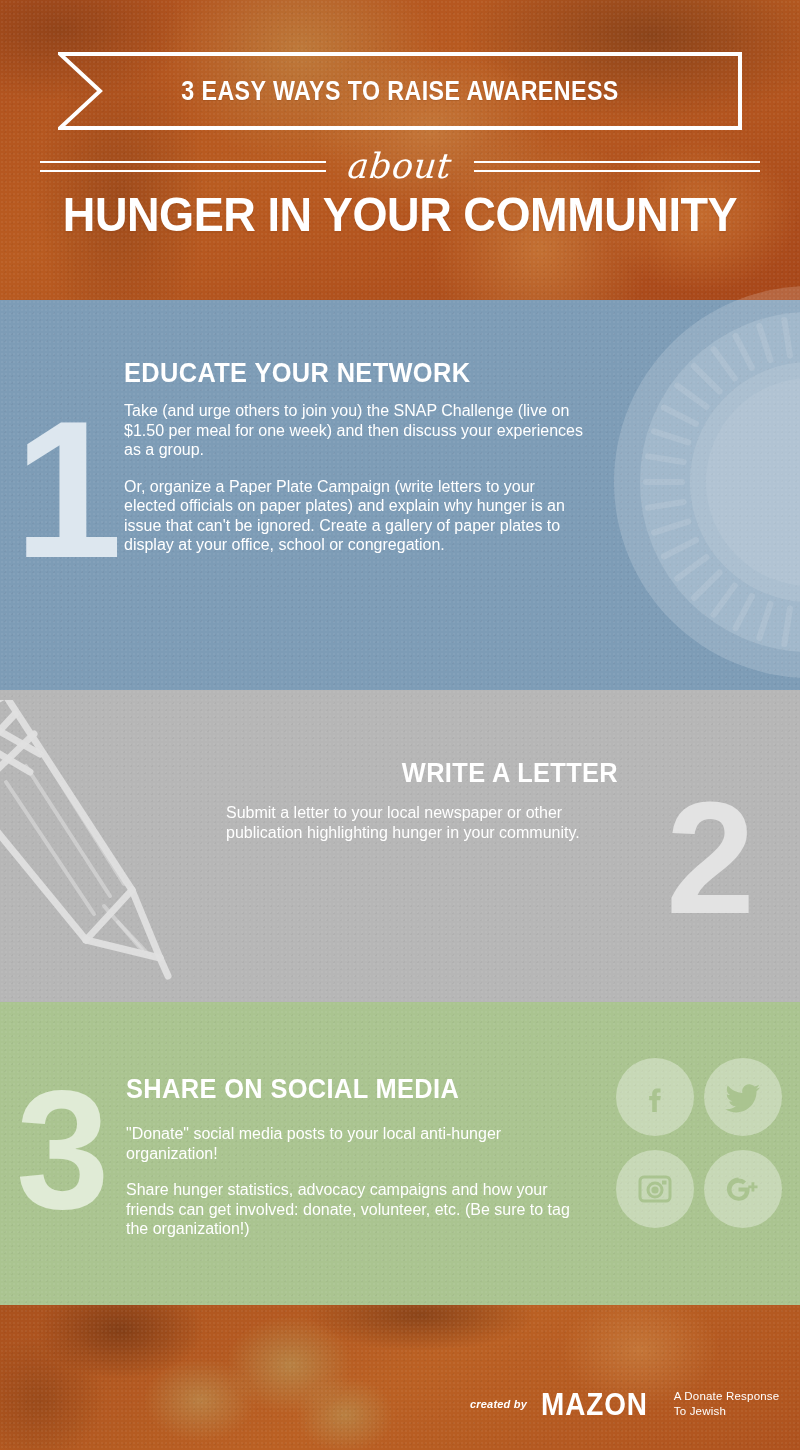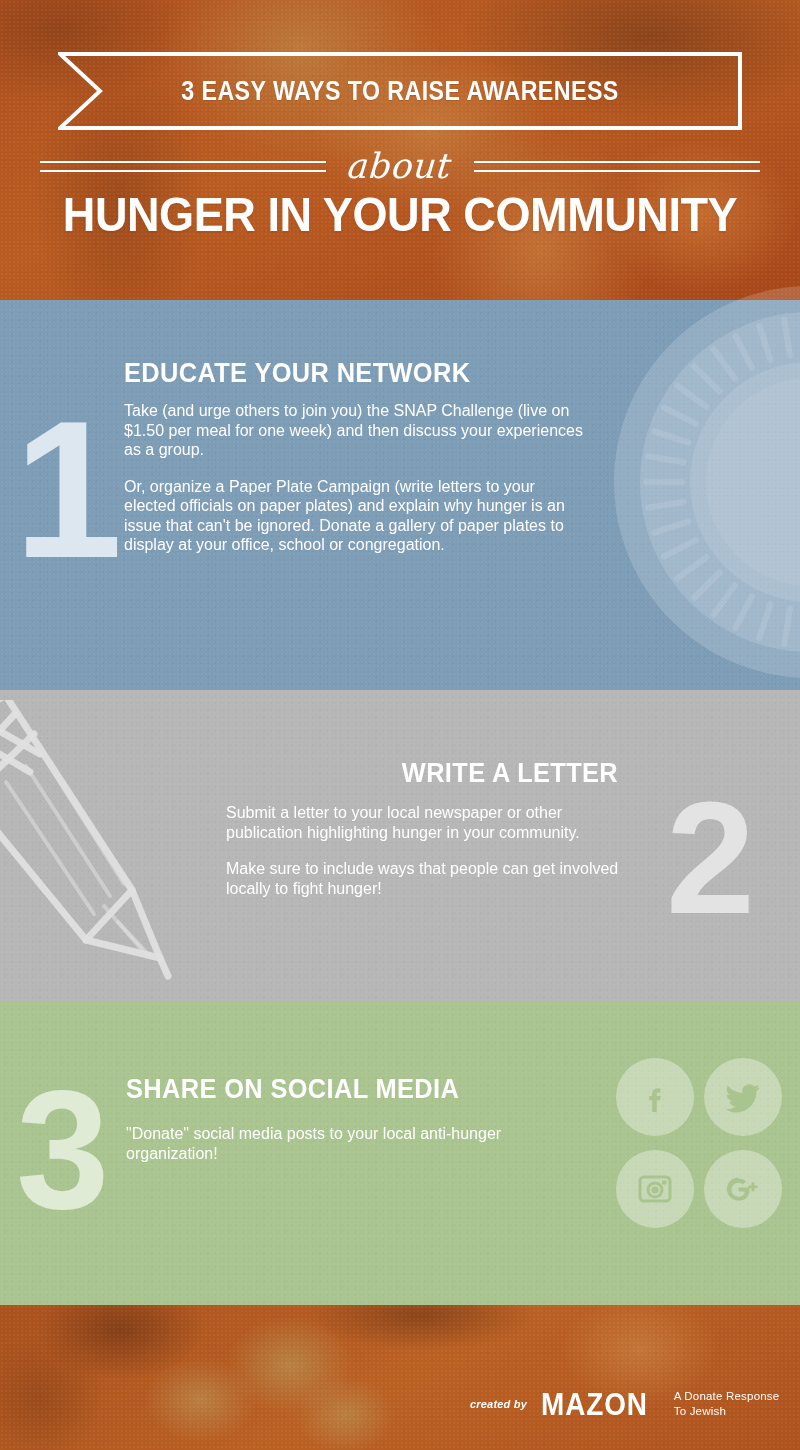--- a/index.html
+++ b/index.html
@@ -206,21 +206,21 @@
       <line x1="200" y1="36" x2="200" y2="72" transform="rotate(333 200 200)"></line>
       <line x1="200" y1="36" x2="200" y2="72" transform="rotate(342 200 200)"></line>
       <line x1="200" y1="36" x2="200" y2="72" transform="rotate(351 200 200)"></line>
     </g>
   </svg>
 
   <div class="num num1">1</div>
   <div class="sec-head" style="left:124px;top:358px;">EDUCATE YOUR NETWORK</div>
   <div class="body" style="left:124px;top:401px;width:462px;">
     <p>Take (and urge others to join you) the SNAP Challenge (live on $1.50 per meal for one week) and then discuss your experiences as a group.</p>
-    <p>Or, organize a Paper Plate Campaign (write letters to your elected officials on paper plates) and explain why hunger is an issue that can't be ignored. Donate a gallery of paper plates to display at your office, school or congregation.</p>
+    <p>Or, organize a Paper Plate Campaign (write letters to your elected officials on paper plates) and explain why hunger is an issue that can't be ignored. Create a gallery of paper plates to display at your office, school or congregation.</p>
   </div>
 
   <div class="sec sec2">
     <div class="noise"></div>
   </div>
 
   <svg class="pencil" viewBox="0 0 230 295" aria-hidden="true">
     <g stroke="#e8e8e8" stroke-opacity=".92" fill="none" stroke-width="7" stroke-linecap="round" stroke-linejoin="round">
 
       <path d="M-6,12 L26,-6"></path>
@@ -244,21 +244,20 @@
       <path d="M60,54 L142,184"></path>
       <path d="M122,206 L160,250"></path>
       <path d="M136,222 L168,256"></path>
     </g>
   </svg>
 
   <div class="num num2">2</div>
   <div class="sec-head right" style="right:182px;top:758px;">WRITE A LETTER</div>
   <div class="body right" style="right:162px;top:803px;width:412px;">
     <p>Submit a letter to your local newspaper or other publication highlighting hunger in your community.</p>
-    <p>Make sure to include ways that people can get involved locally to fight hunger!</p>
   </div>
 
   <div class="sec sec3">
     <div class="noise"></div>
   </div>
 
   <div class="socials">
     <div class="soc soc-fb">
       <svg width="44" height="44" viewBox="0 0 44 44" aria-hidden="true">
         <path d="M27.5 13.5h-3.2c-3.0 0-5.1 2.0-5.1 5.2V21h-3.0v4.2h3.0V37h4.6V25.2h3.4l0.6-4.2h-4.0v-1.9c0-1.1 0.5-1.7 1.7-1.7h2.0V13.5z" fill="#aac490"></path>
@@ -284,20 +283,21 @@
         <path d="M19.5 10.5c-6.4 0-11.6 5.2-11.6 11.6S13.1 33.7 19.5 33.7c6.7 0 11.1-4.7 11.1-11.3 0-0.8-0.1-1.4-0.2-2.0H19.5v4.1h6.3c-0.3 3.1-2.9 5.3-6.3 5.3-3.8 0-6.9-3.1-6.9-7.0s3.1-7.0 6.9-7.0c1.9 0 3.4 0.7 4.5 1.7l3.0-2.9c-1.9-1.8-4.4-3-7.5-3z" fill="#aac490"></path>
         <path d="M38.5 18.5h-3.2v-3.3h-2.8v3.3h-3.2v2.8h3.2v3.3h2.8v-3.3h3.2z" fill="#aac490"></path>
       </svg>
     </div>
   </div>
 
   <div class="num num3">3</div>
   <div class="sec-head" style="left:126px;top:1074px;">SHARE ON SOCIAL MEDIA</div>
   <div class="body" style="left:126px;top:1124px;width:452px;">
     <p>"Donate" social media posts to your local anti-hunger organization!</p>
+    <p>Share hunger statistics, advocacy campaigns and how your friends can get involved: donate, volunteer, etc. (Be sure to tag the organization!)</p>
   </div>
 
   <div class="band ftr">
     <div class="ftr-photo"></div>
     <div class="ftr-tint"></div>
     <div class="noise"></div>
   </div>
 
   <div class="ftr-row">
     <span class="created">created by</span>

